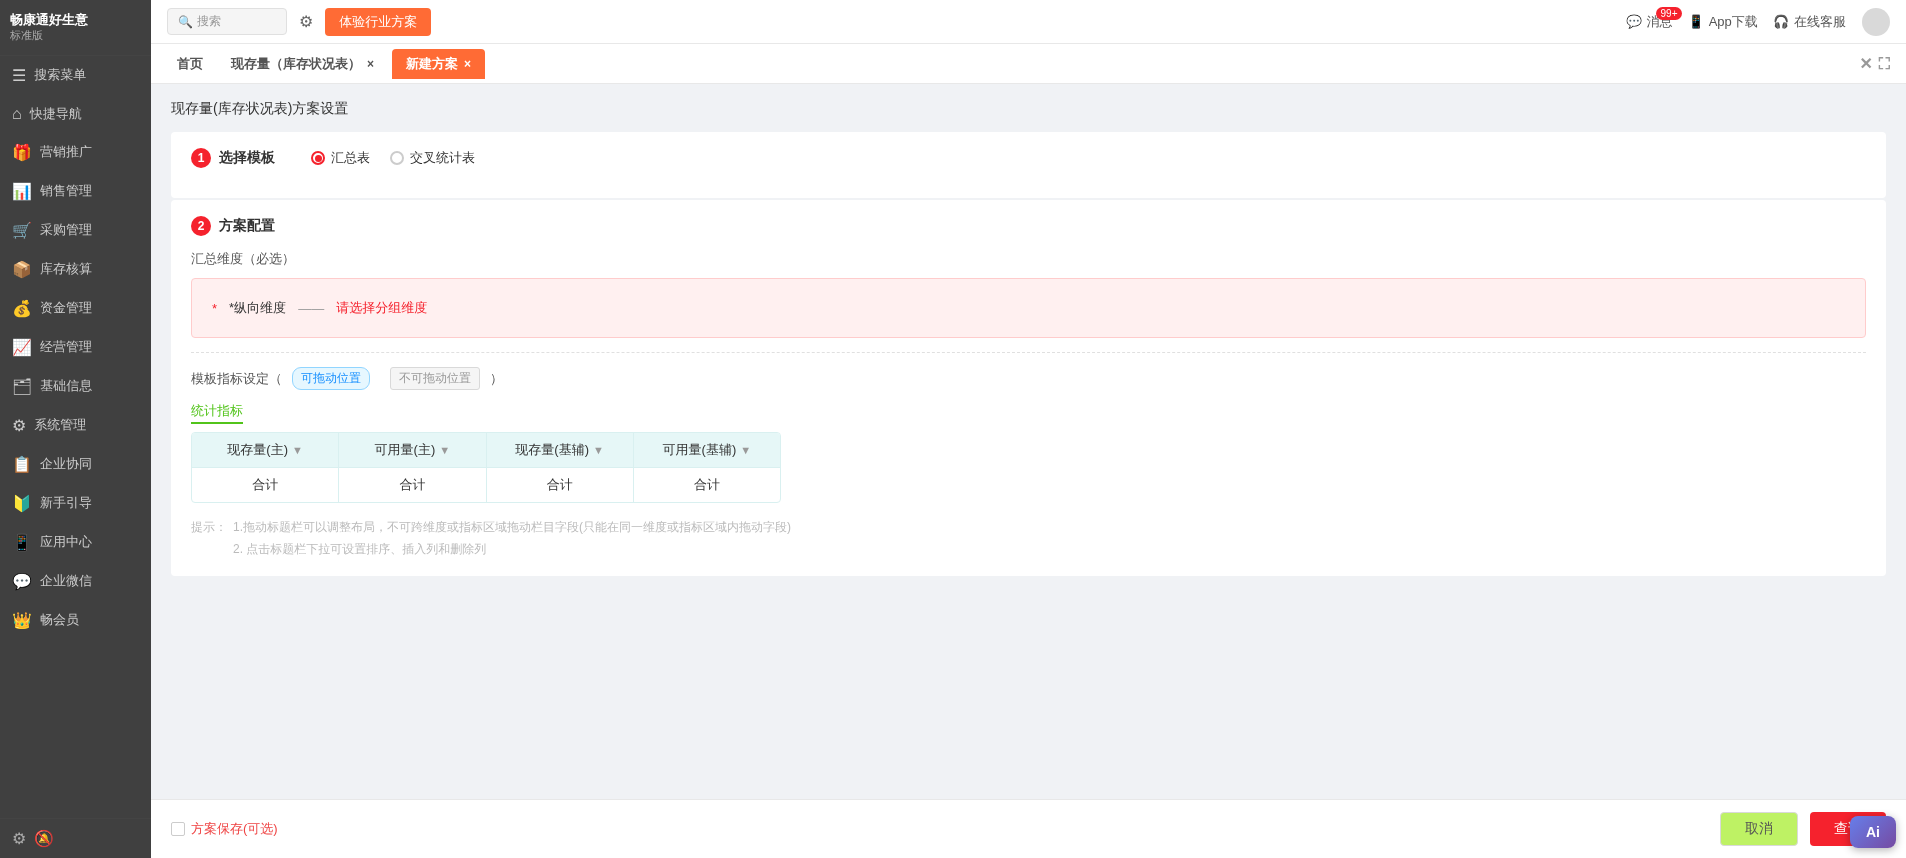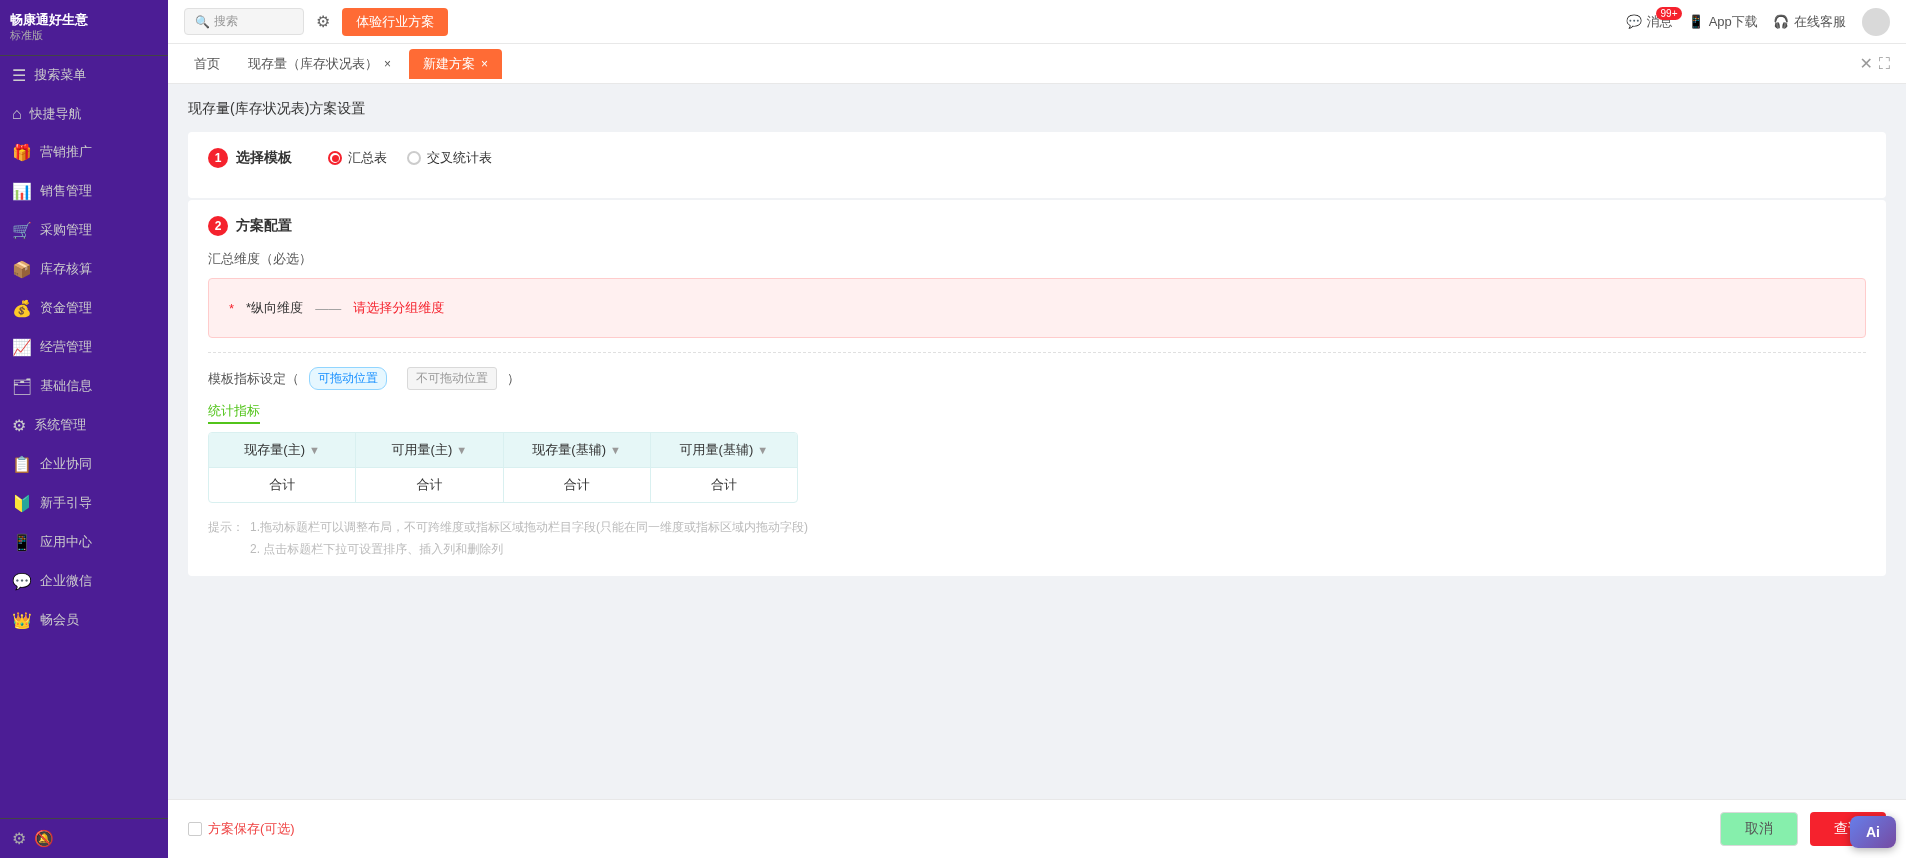--- a/index.html
+++ b/index.html
@@ -1,27 +1,26 @@
 <!DOCTYPE html>
 <html><head>
   <meta charset="utf-8">
   <style>
     * { box-sizing: border-box; margin: 0; padding: 0; }
     body { font-family: 'Microsoft YaHei', Arial, sans-serif; font-size: 13px; background: #f0f2f5; display: flex; height: 858px; overflow: hidden; }
 
     
     .sidebar {
-      width: 168px;
-      background: #4c1d95;
+      width: 151px;
+      background: #404040;
       color: #ccc;
       display: flex;
       flex-direction: column;
       flex-shrink: 0;
       height: 100%;
-      font-family: Liberation Serif, serif;
     }
     .sidebar-logo {
       padding: 12px 10px;
       border-bottom: 1px solid #444;
     }
     .sidebar-logo .app-name {
       color: #fff;
       font-size: 13px;
       font-weight: bold;
       line-height: 1.2;
@@ -122,20 +121,21 @@
     
     .tabbar {
       background: #fff;
       height: 40px;
       display: flex;
       align-items: center;
       padding: 0 16px;
       border-bottom: 1px solid #e8e8e8;
       gap: 4px;
       flex-shrink: 0;
+      font-weight: bold;
     }
     .tab {
       display: flex;
       align-items: center;
       padding: 6px 14px;
       font-size: 13px;
       cursor: pointer;
       border-radius: 4px 4px 0 0;
       color: #555;
       gap: 6px;
@@ -369,21 +369,21 @@
       cursor: pointer;
     }
     .bottom-actions {
       margin-left: auto;
       display: flex;
       gap: 12px;
     }
     .btn-cancel {
       padding: 7px 24px;
       border: 1px solid #d9d9d9;
-      background: #86efac;
+      background: #bef264;
       border-radius: 4px;
       font-size: 14px;
       color: #555;
       cursor: pointer;
     }
     .btn-query {
       padding: 7px 24px;
       border: none;
       background: #f5222d;
       border-radius: 4px;

